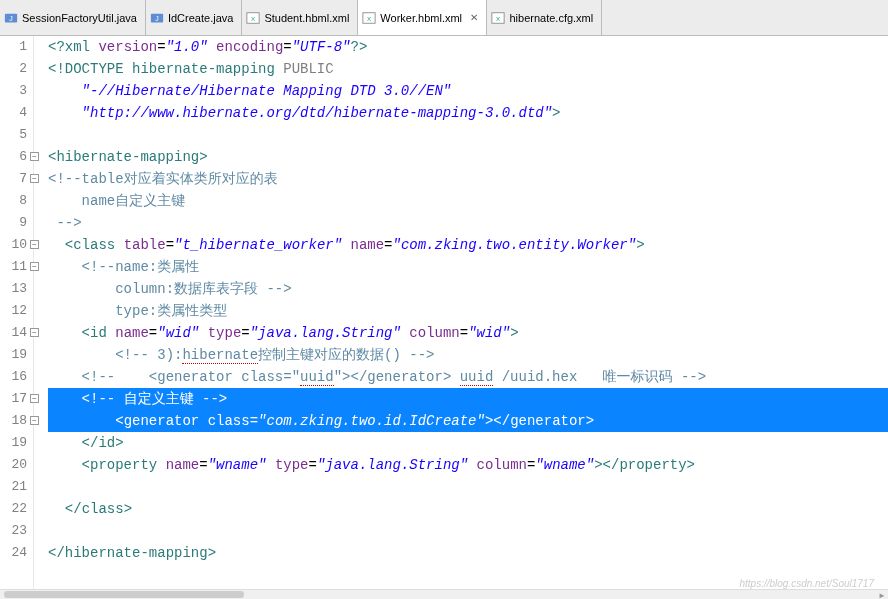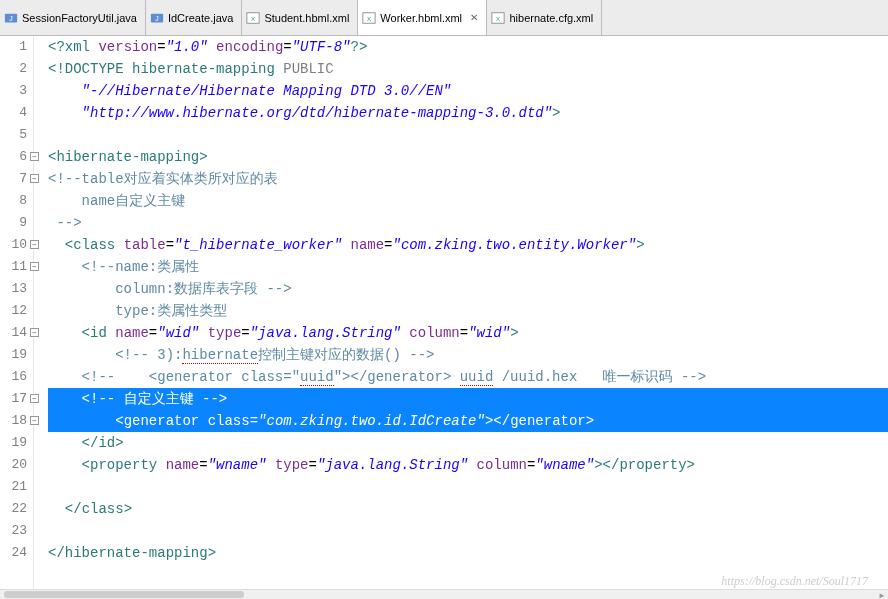--- a/index.html
+++ b/index.html
@@ -98,24 +98,24 @@
     .tag { color: #2a7a7a; }
     .attr-name { color: #7b2d8e; }
     .attr-val { color: #1a00ff; font-style: italic; }
     .comment { color: #5f8aa3; }
     .doctype { color: #2a7a7a; }
     .pi { color: #7f7f7f; }
     .squiggle { border-bottom: 1px dotted #c00; }
     .watermark {
       position: absolute;
       bottom: 12px;
-      right: 20px;
+      right: 14px;
       color: #ccc;
-      font-family: Liberation Serif, serif;
-      font-size: 12px;
+      font-family: Liberation Sans, sans-serif;
+      font-size: 10px;
       font-style: italic;
     }
     .scrollbar-h {
       position: absolute;
       bottom: 0;
       left: 0;
       right: 0;
       height: 10px;
       background: #f0f0f0;
       border-top: 1px solid #ddd;

